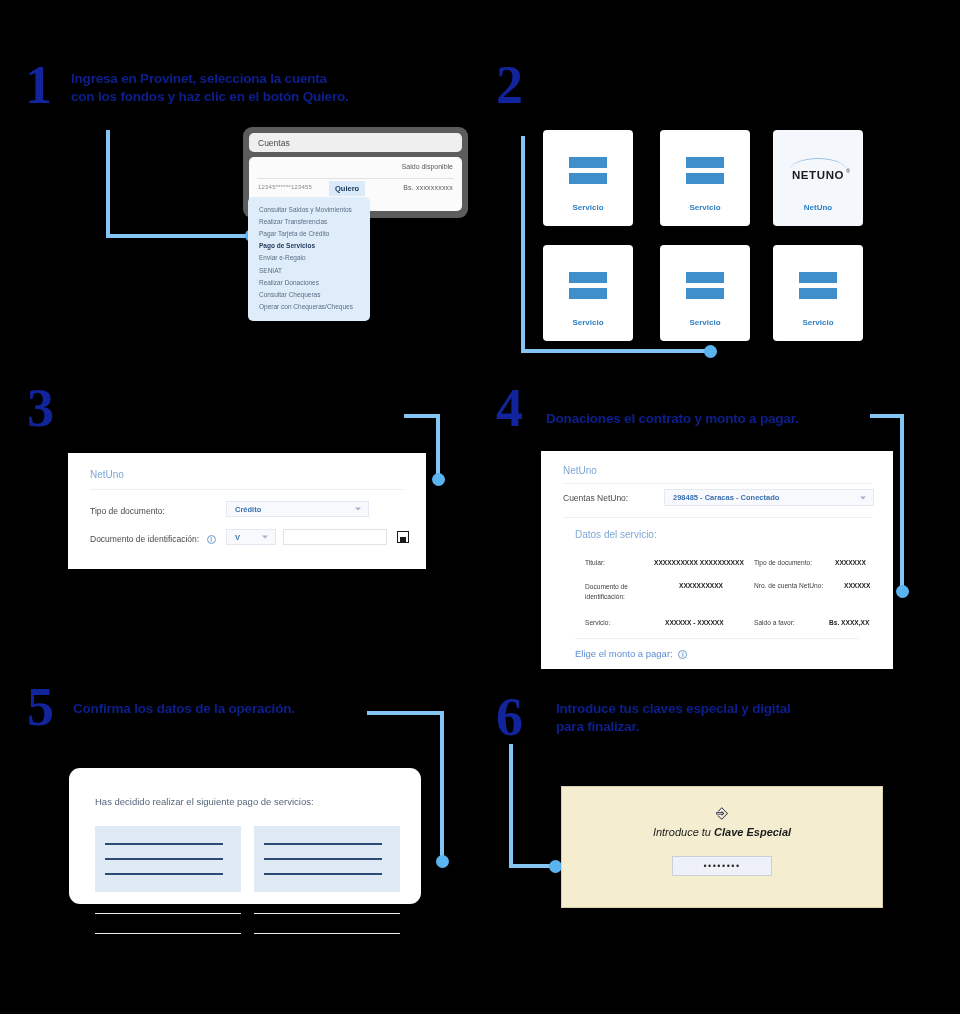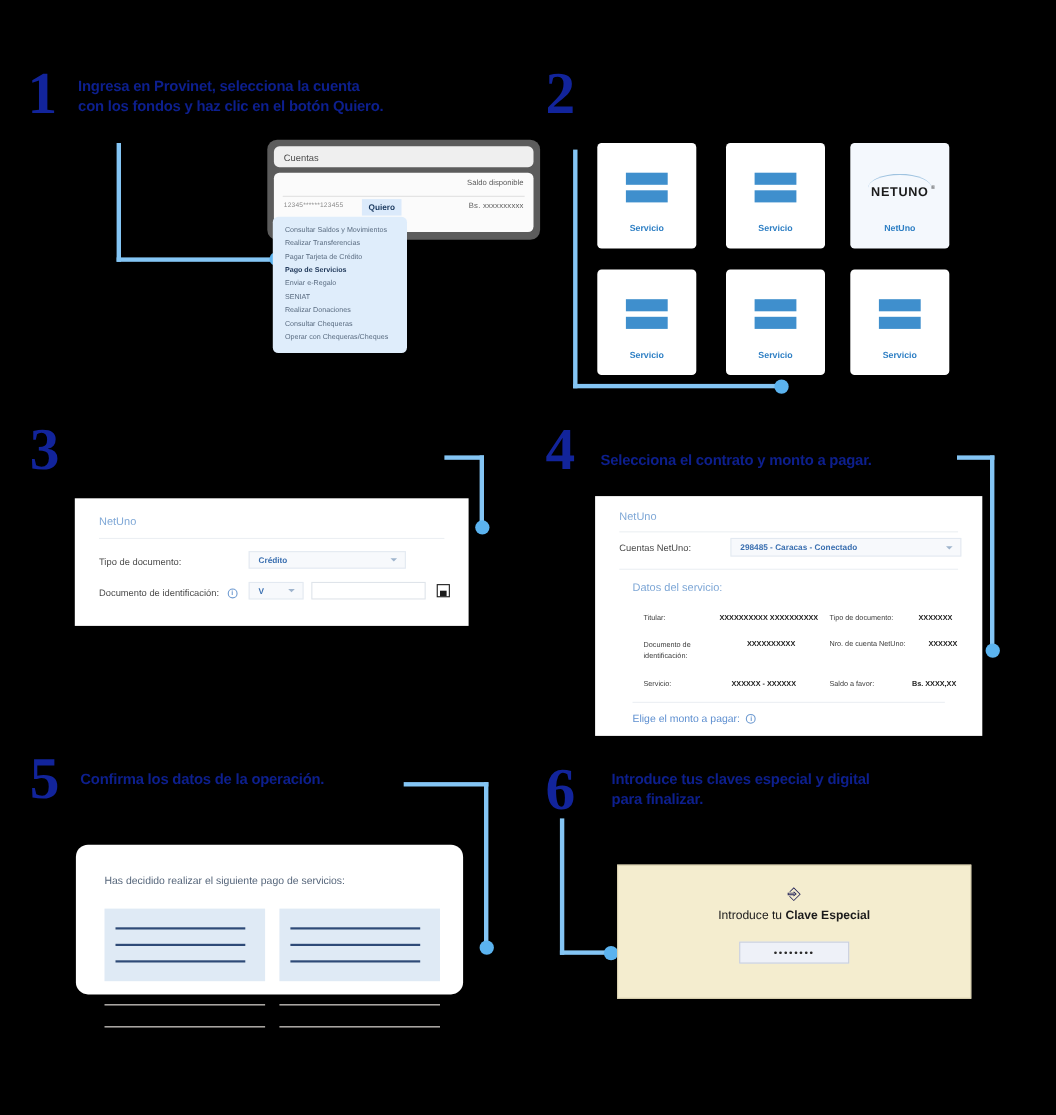--- a/index.html
+++ b/index.html
@@ -39,21 +39,21 @@
     position: absolute;
     width: 13px; height: 13px;
     border-radius: 50%;
     background: #5bb3ef;
   }
 
   
   .device {
     position: absolute;
     left: 243px; top: 127px;
-    width: 248px; height: 91px;
+    width: 225px; height: 91px;
     background: #5c5c5c;
     border-radius: 9px;
     padding: 6px;
   }
   .device-head {
     height: 19px;
     background: #efefef;
     border-radius: 5px;
     display: flex; align-items: center;
     padding-left: 9px;
@@ -254,21 +254,21 @@
     box-shadow: none;
   }
   .p6-hand {
     position: absolute; left: 50%; top: 18px;
     transform: translateX(-50%);
     font-size: 15px; color: #1a1a52;
     line-height: 1;
   }
   .p6-text {
     position: absolute; left: 0; right: 0; top: 39px;
-    text-align: center; font-size: 11px; color: #1b1b1b;
+    text-align: center; font-size: 11px; color: #1b1b1b; font-style: italic;
   }
   .p6-text b { font-weight: bold; }
   .p6-input {
     position: absolute; left: 50%; top: 69px;
     transform: translateX(-50%);
     width: 100px; height: 20px;
     background: #eef1f8;
     border: 1px solid #c9cfdd;
     display: flex; align-items: center; justify-content: center;
     font-size: 9px; color: #2a2a2a; letter-spacing: 1.5px;
@@ -305,21 +305,21 @@
 
   <div class="step-num" style="left:25px; top:58px;">1</div>
   <div class="step-title" style="left:71px; top:70px; width:380px; white-space:pre-line;">Ingresa en Provinet, selecciona la cuenta
 con los fondos y haz clic en el botón Quiero.</div>
 
   <div class="step-num" style="left:496px; top:58px;">2</div>
 
   <div class="step-num" style="left:27px; top:381px;">3</div>
 
   <div class="step-num" style="left:496px; top:381px;">4</div>
-  <div class="step-title" style="left:546px; top:410px; width:380px; white-space:pre-line;">Selecciona el contrato y monto a pagar.</div>
+  <div class="step-title" style="left:546px; top:410px; width:380px; white-space:pre-line;">Donaciones el contrato y monto a pagar.</div>
 
   <div class="step-num" style="left:27px; top:680px;">5</div>
   <div class="step-title" style="left:73px; top:700px; width:380px; white-space:pre-line;">Confirma los datos de la operación.</div>
 
   <div class="step-num" style="left:496px; top:690px;">6</div>
   <div class="step-title" style="left:546px; top:700px; width:380px; white-space:pre-line;margin-left:10px;">Introduce tus claves especial y digital
 para finalizar.</div>
 
   <div class="device">
     <div class="device-head">

